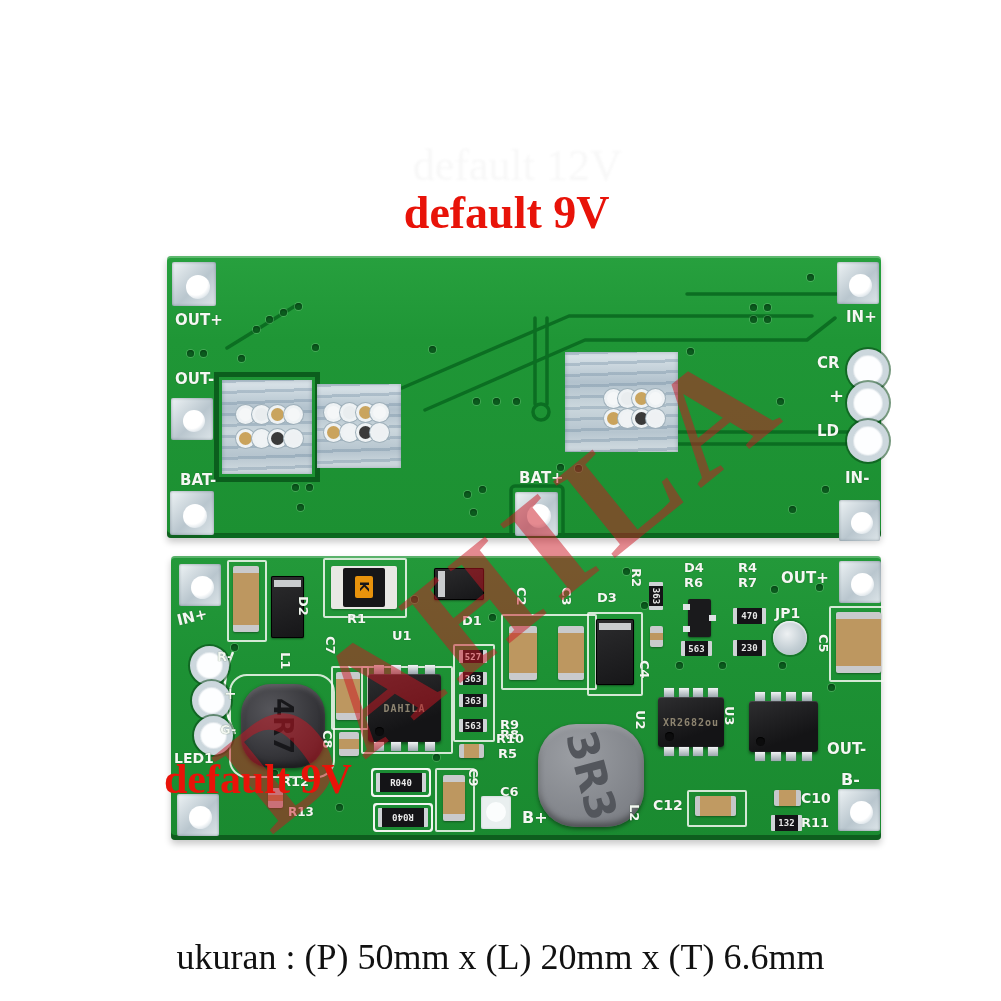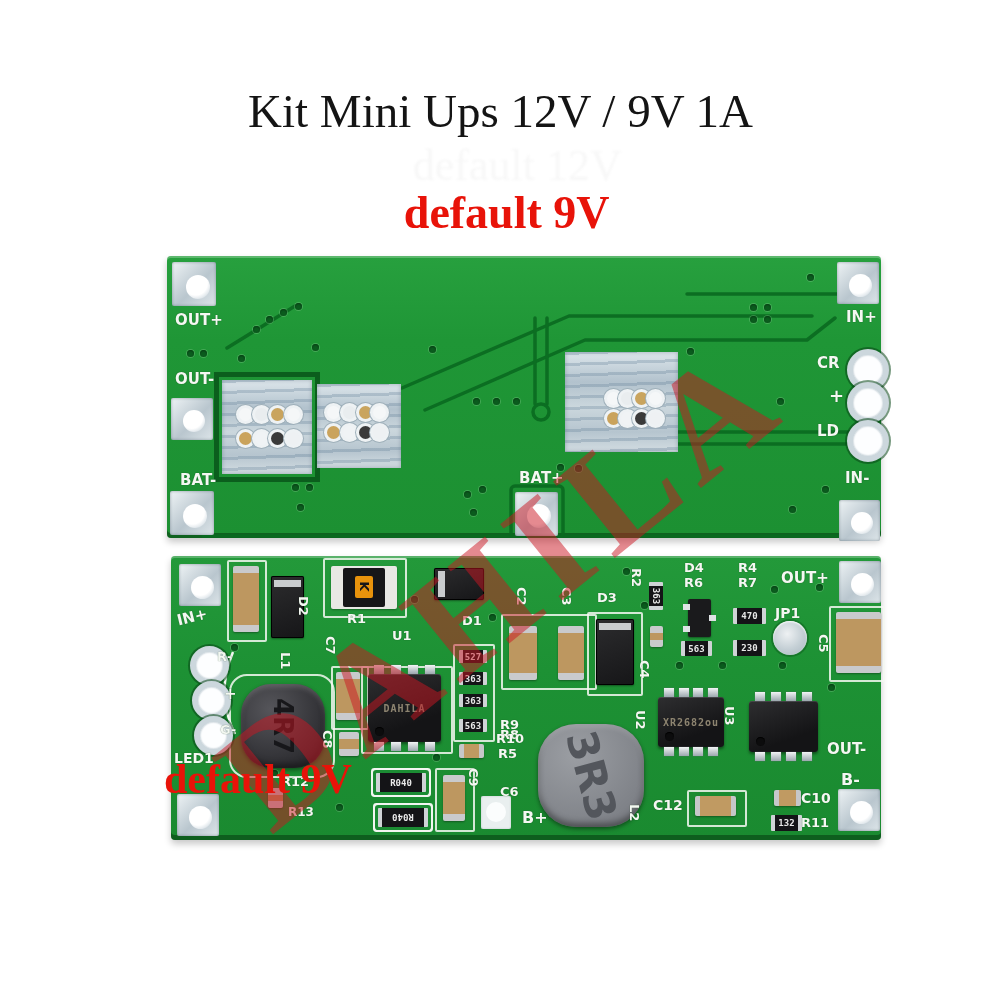--- a/index.html
+++ b/index.html
@@ -83,21 +83,20 @@
   .r1 .glyph{position:absolute;left:50%;top:50%;transform:translate(-50%,-55%);width:18px;height:22px;background:#e8930c;
        border-radius:2px;color:#161618;font:bold 13px "DejaVu Sans",sans-serif;display:flex;align-items:center;justify-content:center;}
   .r1 .glyph b{transform:scaleX(-1) rotate(90deg);display:block;}
   .arc{position:absolute;z-index:8;}
 </style>
 </head>
 <body>
 
 <div id="stage">
 
-  <div id="title" class="serif">Kit Mini Ups 12V / 9V 1A</div>
   <div id="ghost" class="serif">default 12V</div>
   <div id="subtitle" class="serif" style="color: rgb(232, 19, 9);">default 9V</div>
 
   <div id="top-board" class="board tb">
     <svg class="traces" width="714" height="282">
       <g fill="none" stroke="#0a6a20" stroke-width="3.5" stroke-linejoin="round" stroke-linecap="round" opacity="0.9">
         <path d="M235,132 L402,60 L645,60"></path>
         <path d="M258,154 L418,84 L640,84 L668,62"></path>
         <path d="M520,38 L692,38"></path>
         <path d="M368,62 L368,148"></path>
@@ -395,13 +394,14 @@
       <i style="left:-5px;top:5px"></i>
         <i style="left:-5px;bottom:5px"></i>
         <i style="right:-5px;top:16px"></i>
     </div>
     <div class="jp1" style="left:602px;top:65px;width:34px;height:34px"></div>
     <div class="bpad" style="left:310px;top:240px;width:30px;height:33px"></div>
   </div>
 
   <div id="overlay-9v" class="serif" style="color: rgb(232, 19, 9);">default 9V</div>
   <div id="watermark" class="serif" style="color: rgba(204, 22, 34, 0.5);">DAHILA</div>
+  <div id="caption" class="serif">ukuran : (P) 50mm x (L) 20mm x (T) 6.6mm</div>
 </div>
 
 </body></html>

